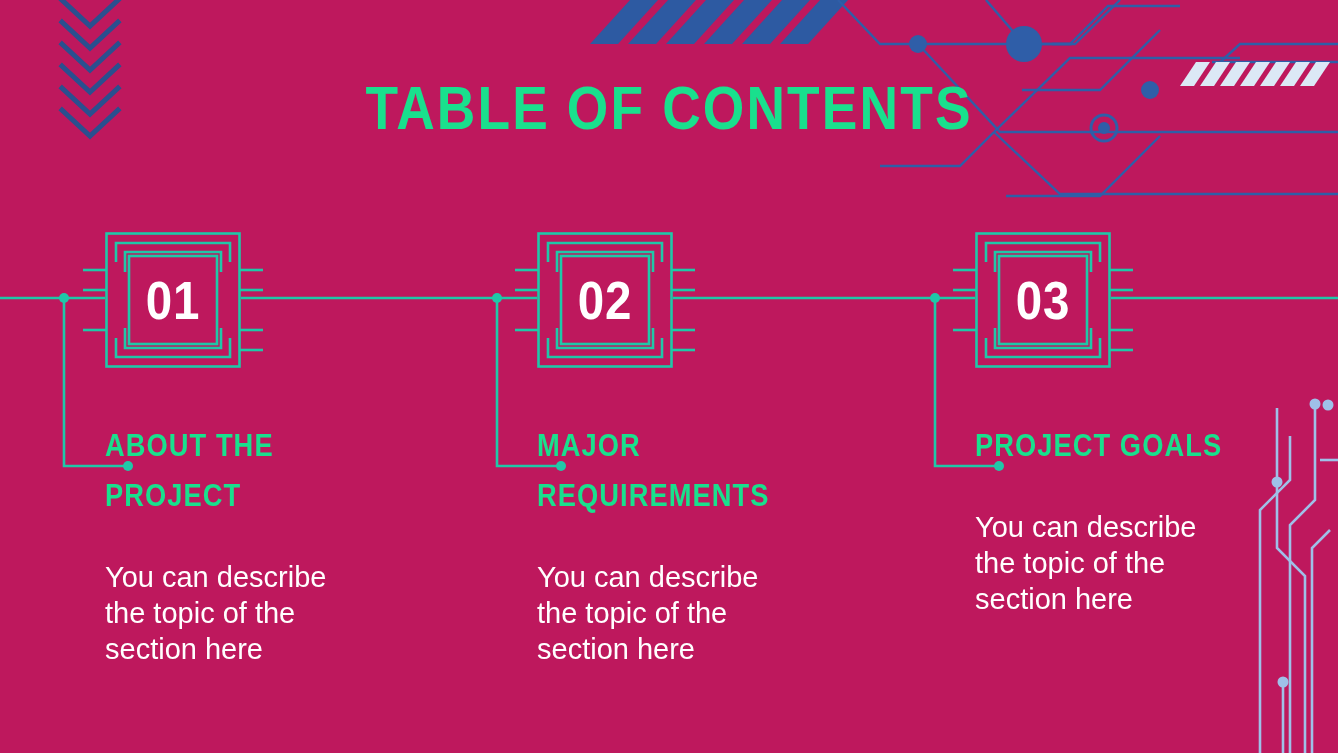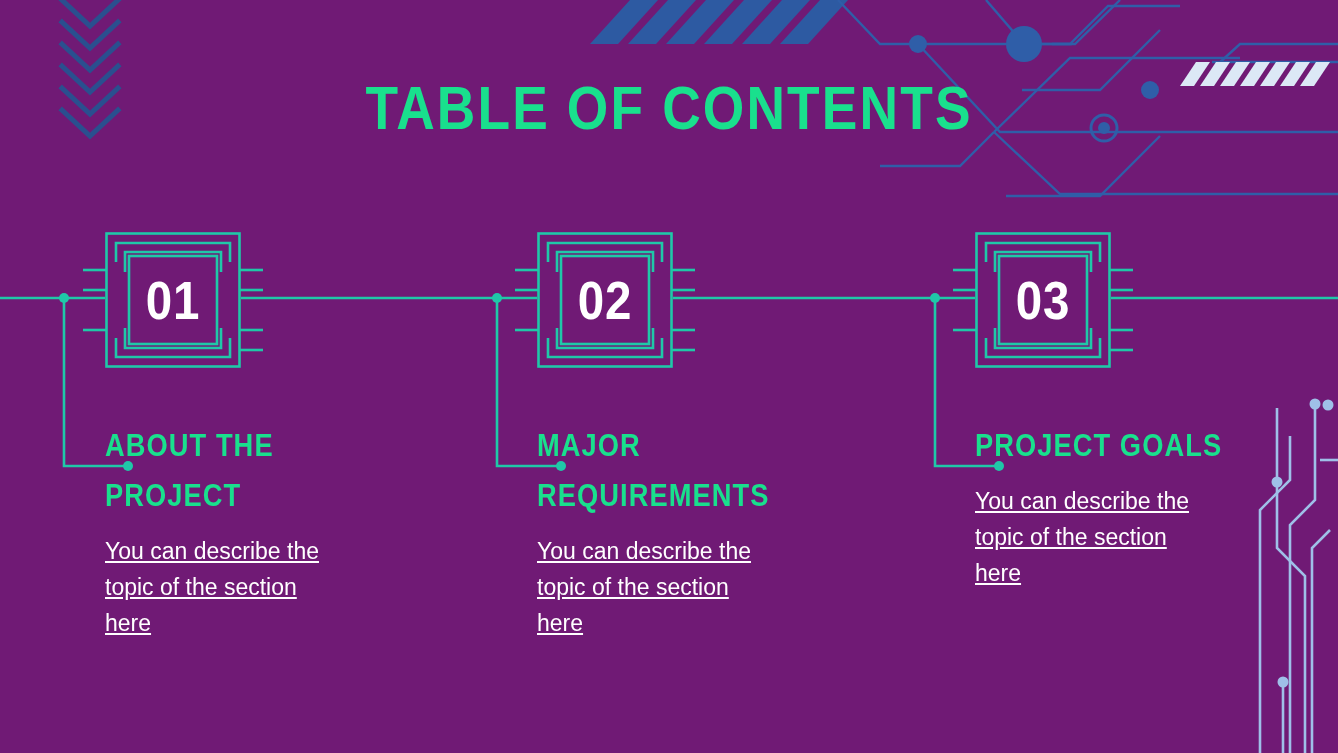--- a/index.html
+++ b/index.html
@@ -6,21 +6,21 @@
 
   html, body {
     width:1338px; height:753px;
     overflow:hidden;
     background:#0f2f63;
   }
 
   #slide {
     position:relative;
     width:1338px; height:753px;
-    background:#701a75;
+    background:#be185d;
     font-family:"Liberation Sans", sans-serif;
     overflow:hidden;
   }
   #deco-bg-svg { position:absolute; left:0; top:0; width:1338px; height:753px; }
 
   
   #title {
     position:absolute;
     left:0; top:72px;
     width:1338px;
@@ -68,27 +68,26 @@
     font-size:31px;
     line-height:50px;
     letter-spacing:1.2px;
     width:300px;
     transform:scaleX(0.88);
     transform-origin:left center;
     text-transform:uppercase;
   }
 
   .col-body {
-    margin-top:12px;
+    margin-top:38px;
     color:#ffffff;
-    font-size:23px;
+    font-size:29px;
     line-height:36px;
     width:244px;
     font-weight:400;
-    text-decoration:underline;
   }
 </style>
 </head>
 <body>
 
 <div id="slide">
 
   <svg id="deco-bg-svg" viewBox="0 0 1338 753" xmlns="http://www.w3.org/2000/svg">
 
     <g stroke="#2a4f8f" stroke-width="5" fill="none" stroke-linecap="square">

